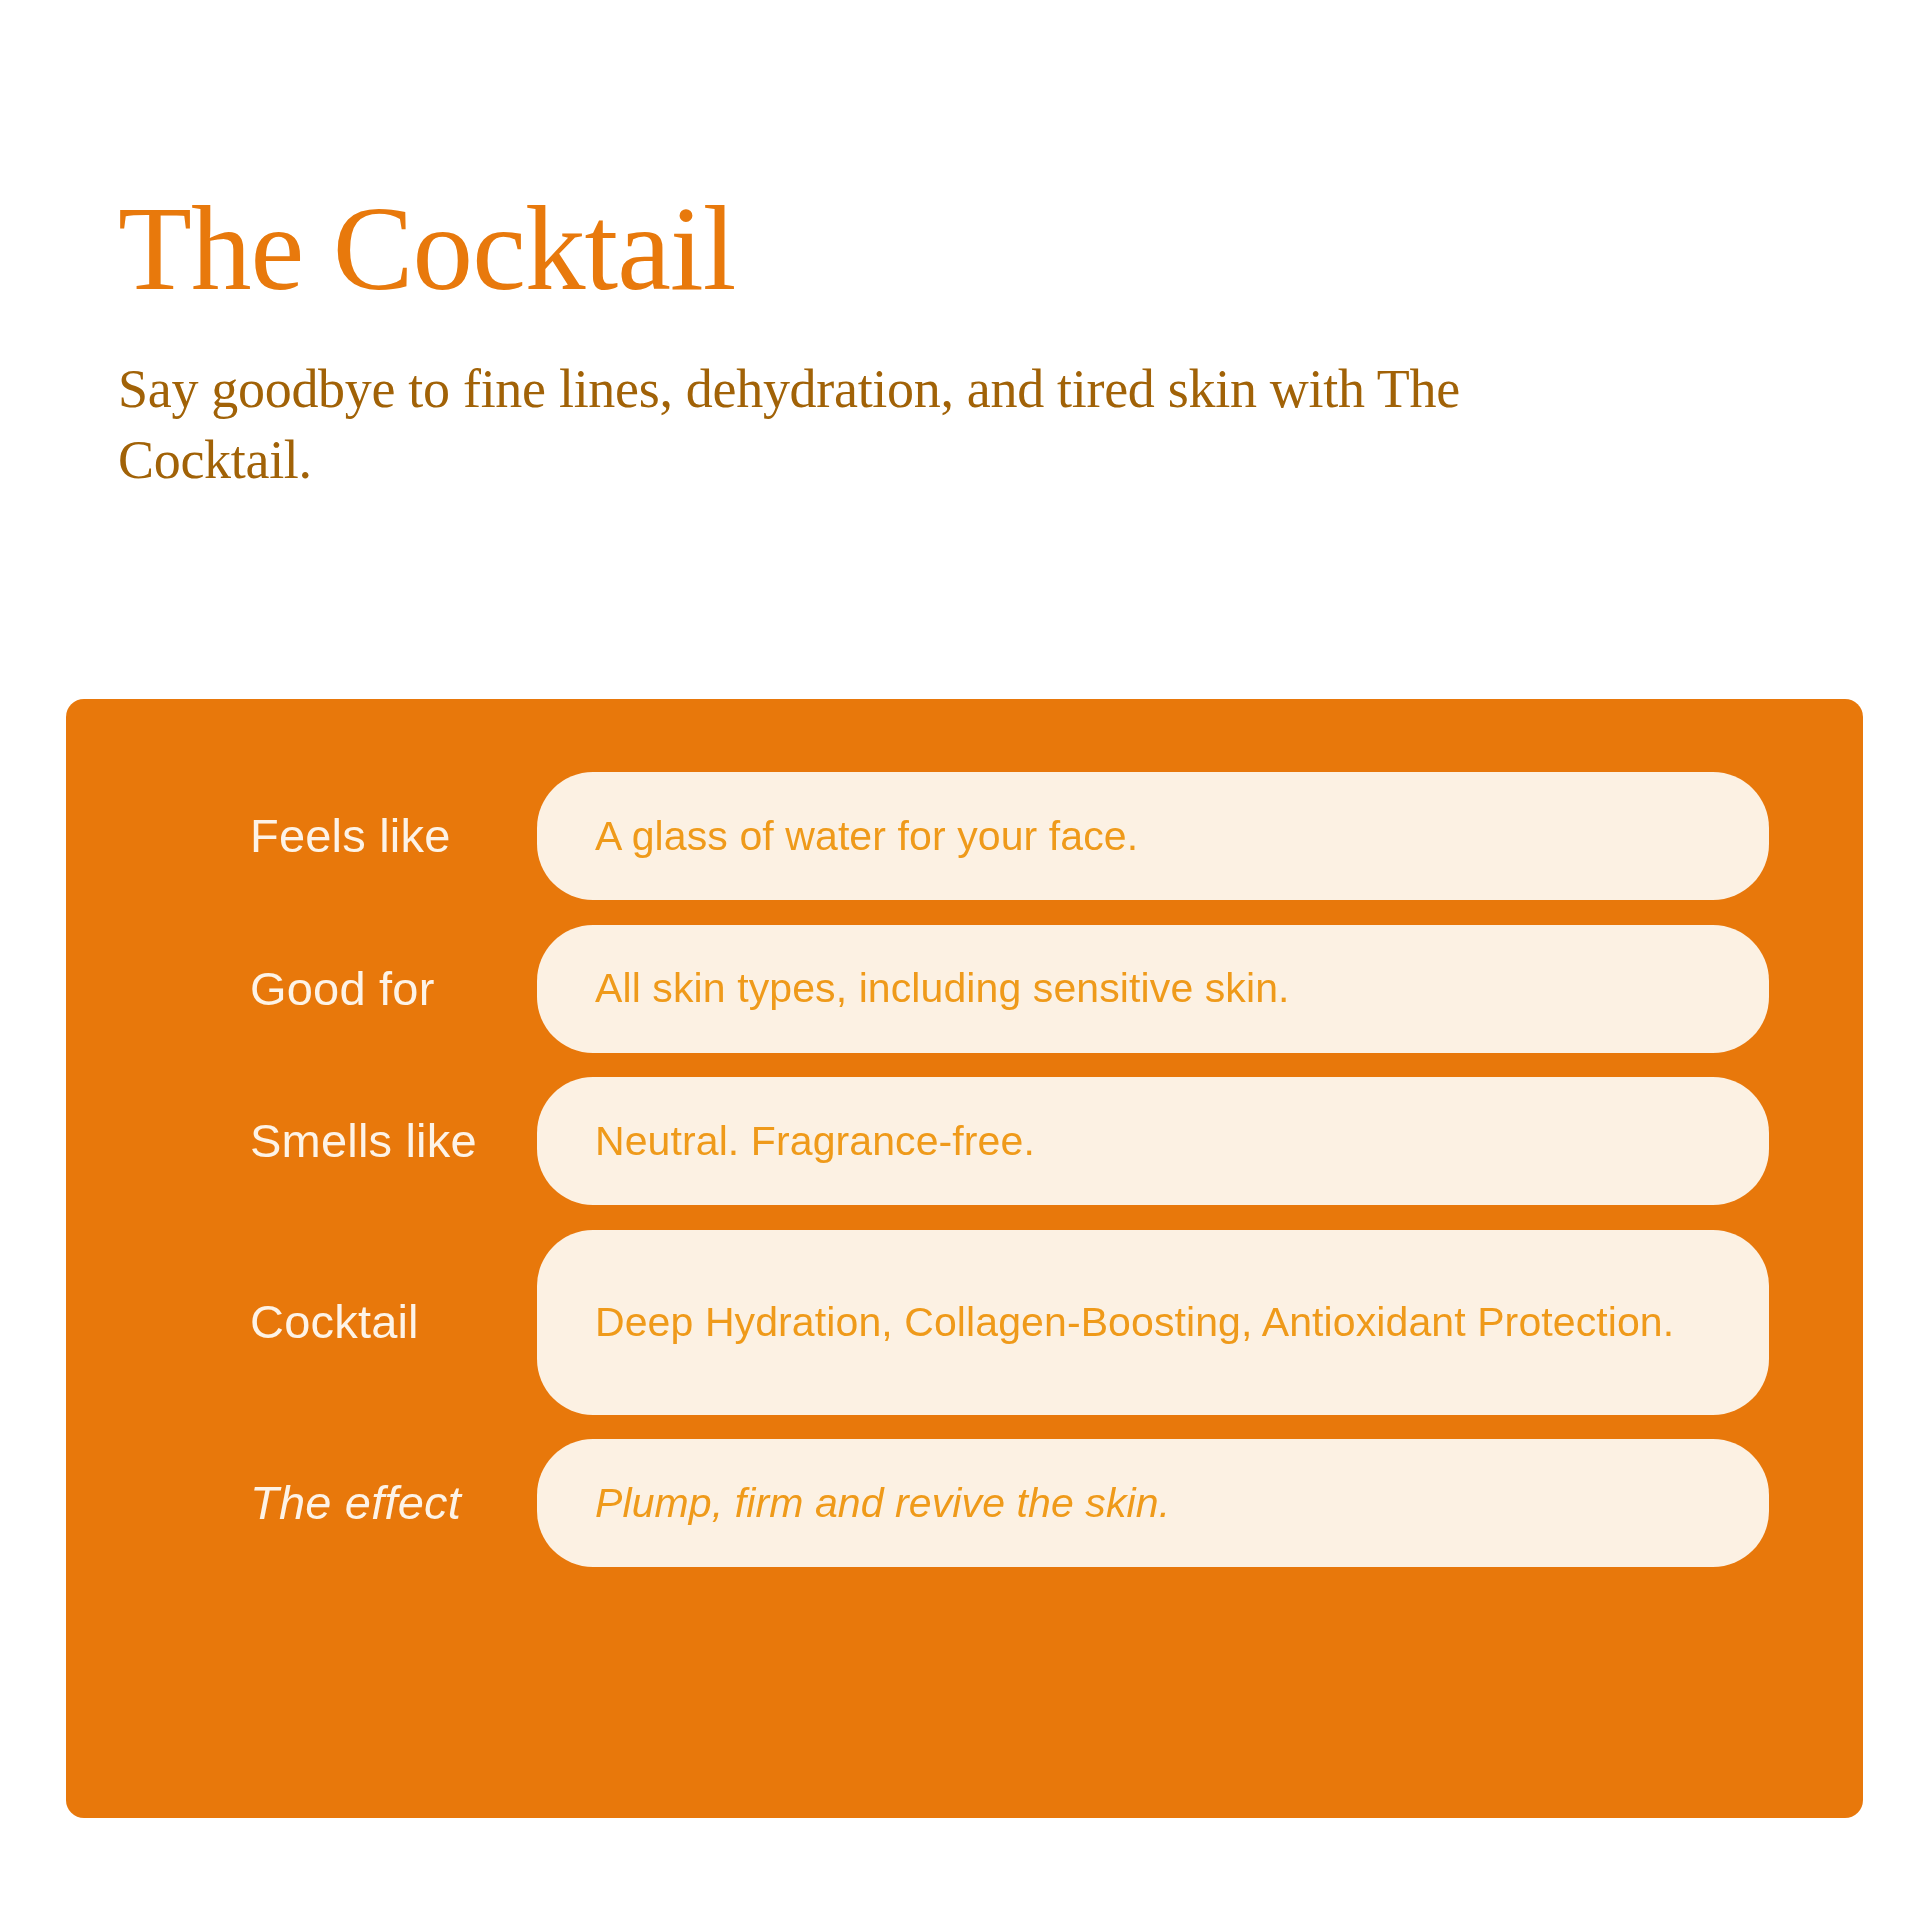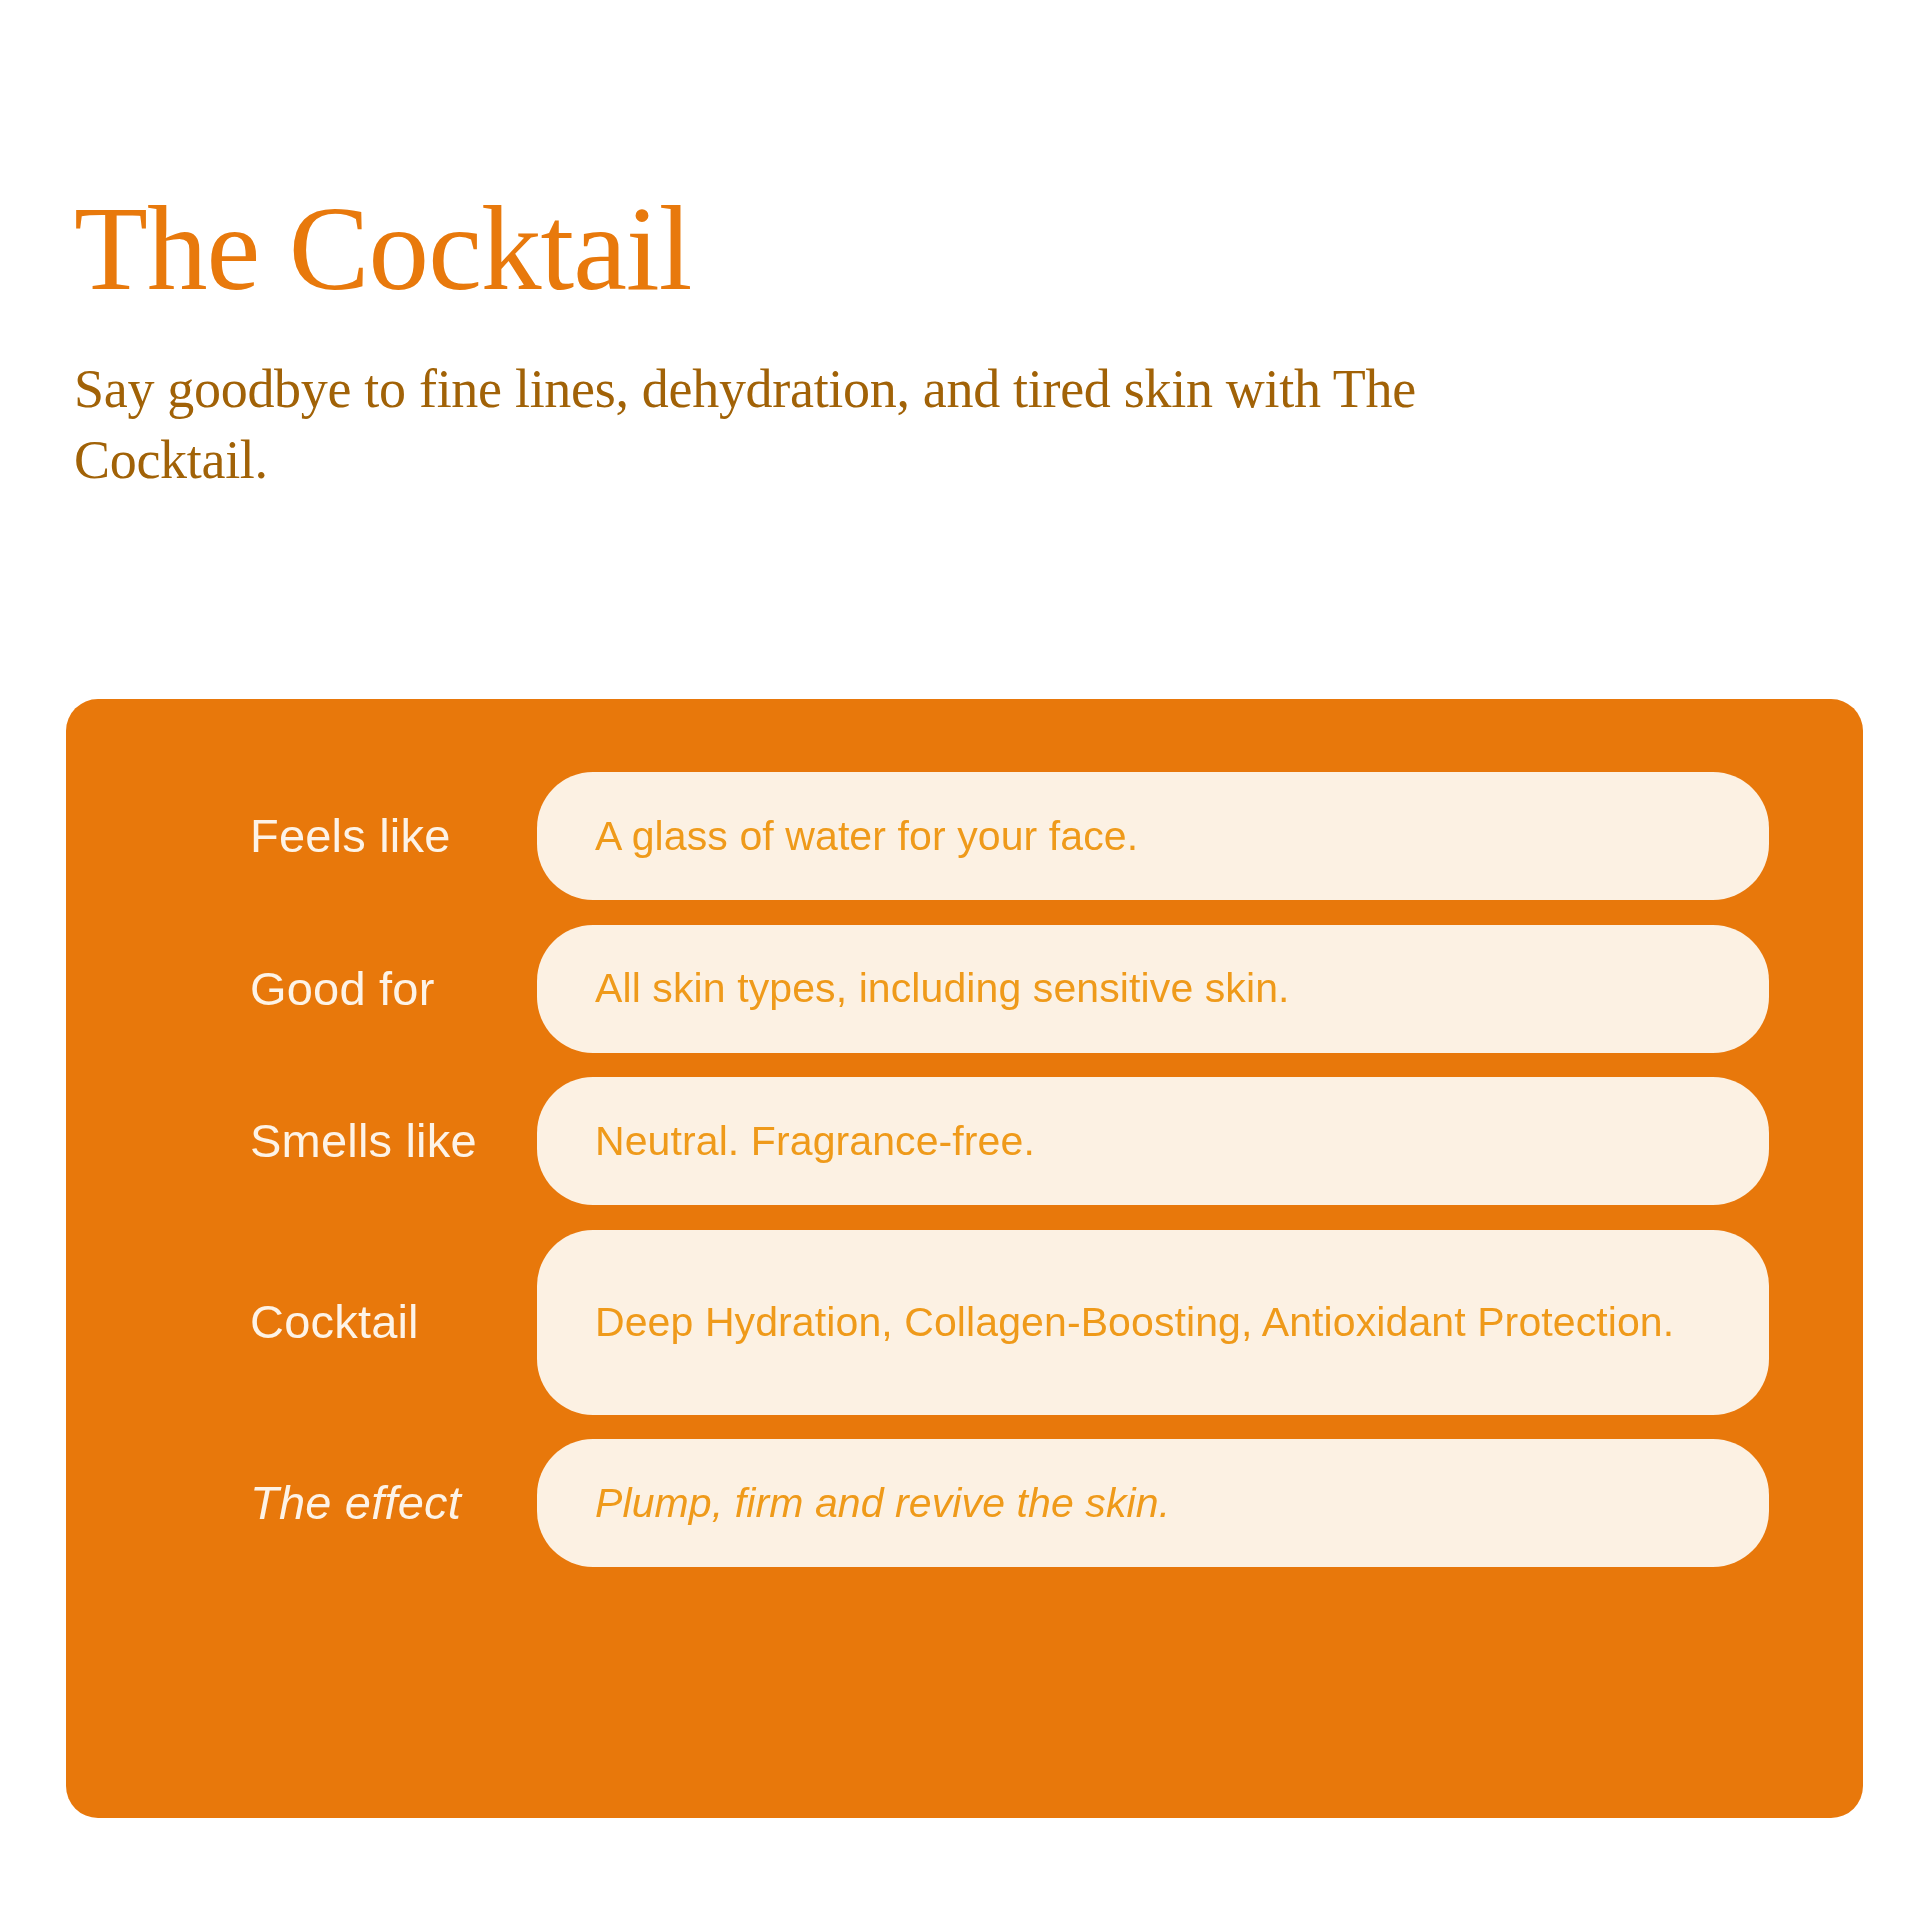--- a/index.html
+++ b/index.html
@@ -17,21 +17,21 @@
 
   .page {
     position: relative;
     width: 1928px;
     height: 1928px;
     box-sizing: border-box;
     padding: 0;
   }
 
   .header {
-    padding: 188px 0 0 74px;
+    padding: 188px 0 0 118px;
   }
 
   .title {
     font-family: "Liberation Serif", serif;
     font-size: 121px;
     line-height: 1.0;
     font-weight: 400;
     color: #E8790C;
     letter-spacing: -0.9px;
     margin: 0;
@@ -48,21 +48,21 @@
     letter-spacing: -0.3px;
   }
 
   .card {
     position: absolute;
     left: 66px;
     top: 699px;
     width: 1797px;
     height: 1119px;
     background: #E8780B;
-    border-radius: 32px;
+    border-radius: 18px;
     box-sizing: border-box;
     padding: 73px 94px 73px 94px;
     display: flex;
     flex-direction: column;
     justify-content: flex-start;
   }
 
   .row {
     display: flex;
     align-items: center;

